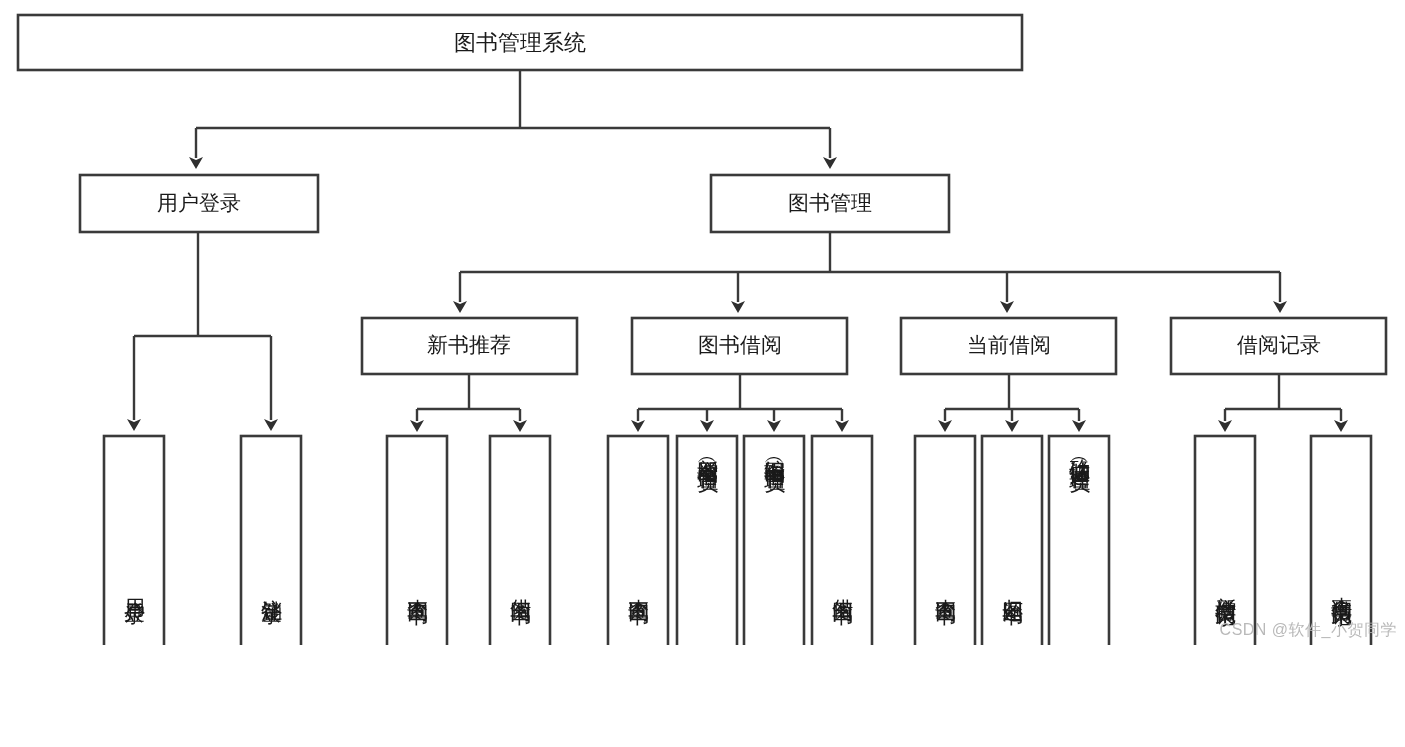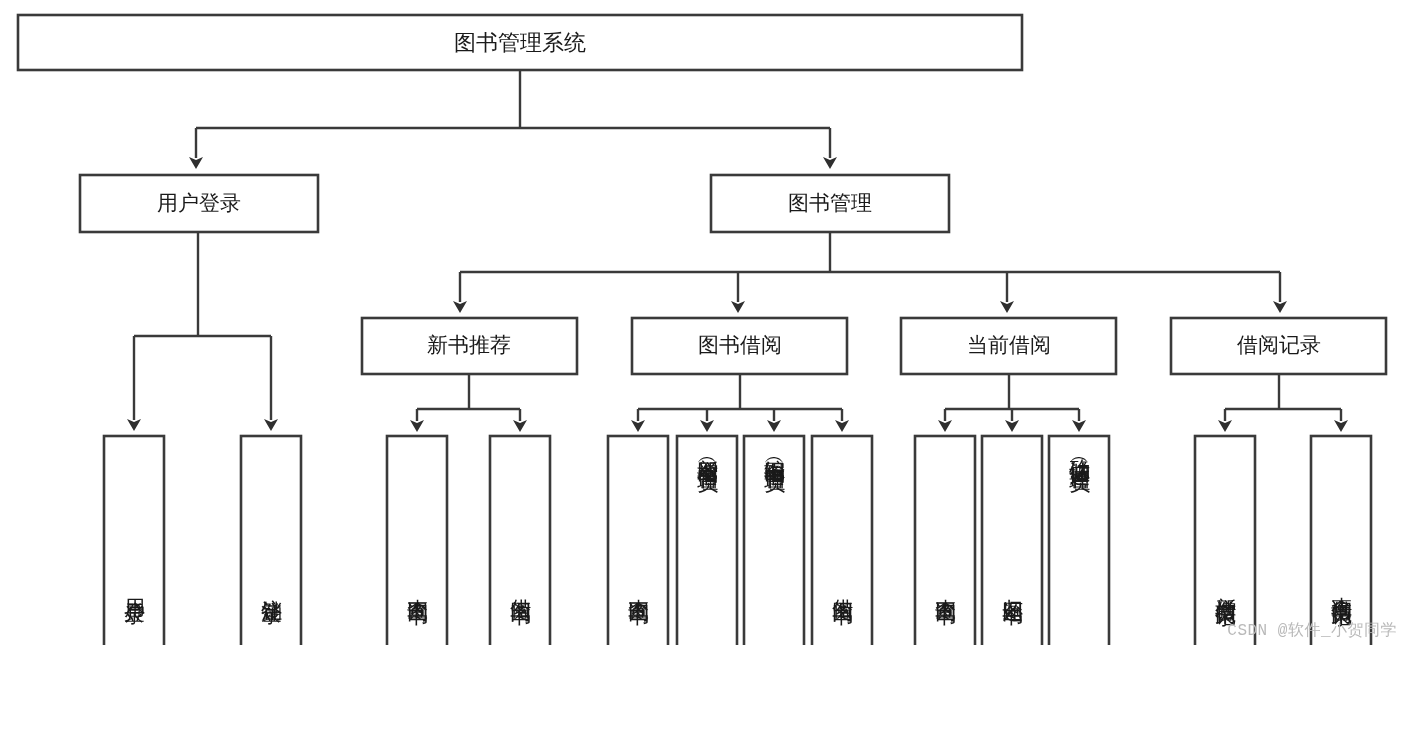--- a/index.html
+++ b/index.html
@@ -68,21 +68,21 @@
     display: flex;
     align-items: center;
     justify-content: flex-start;
     white-space: nowrap;
     pointer-events: none;
   }
   #watermark {
     position: absolute;
     right: 8px;
     bottom: 4px;
-    font-family: Liberation Mono, monospace;
+    font-family: Liberation Sans, sans-serif;
     font-size: 16px;
     color: #b9b9b9;
     letter-spacing: 0.5px;
     user-select: none;
   }
 </style>
 </head>
 <body>
 
 <div id="diagram-root">

